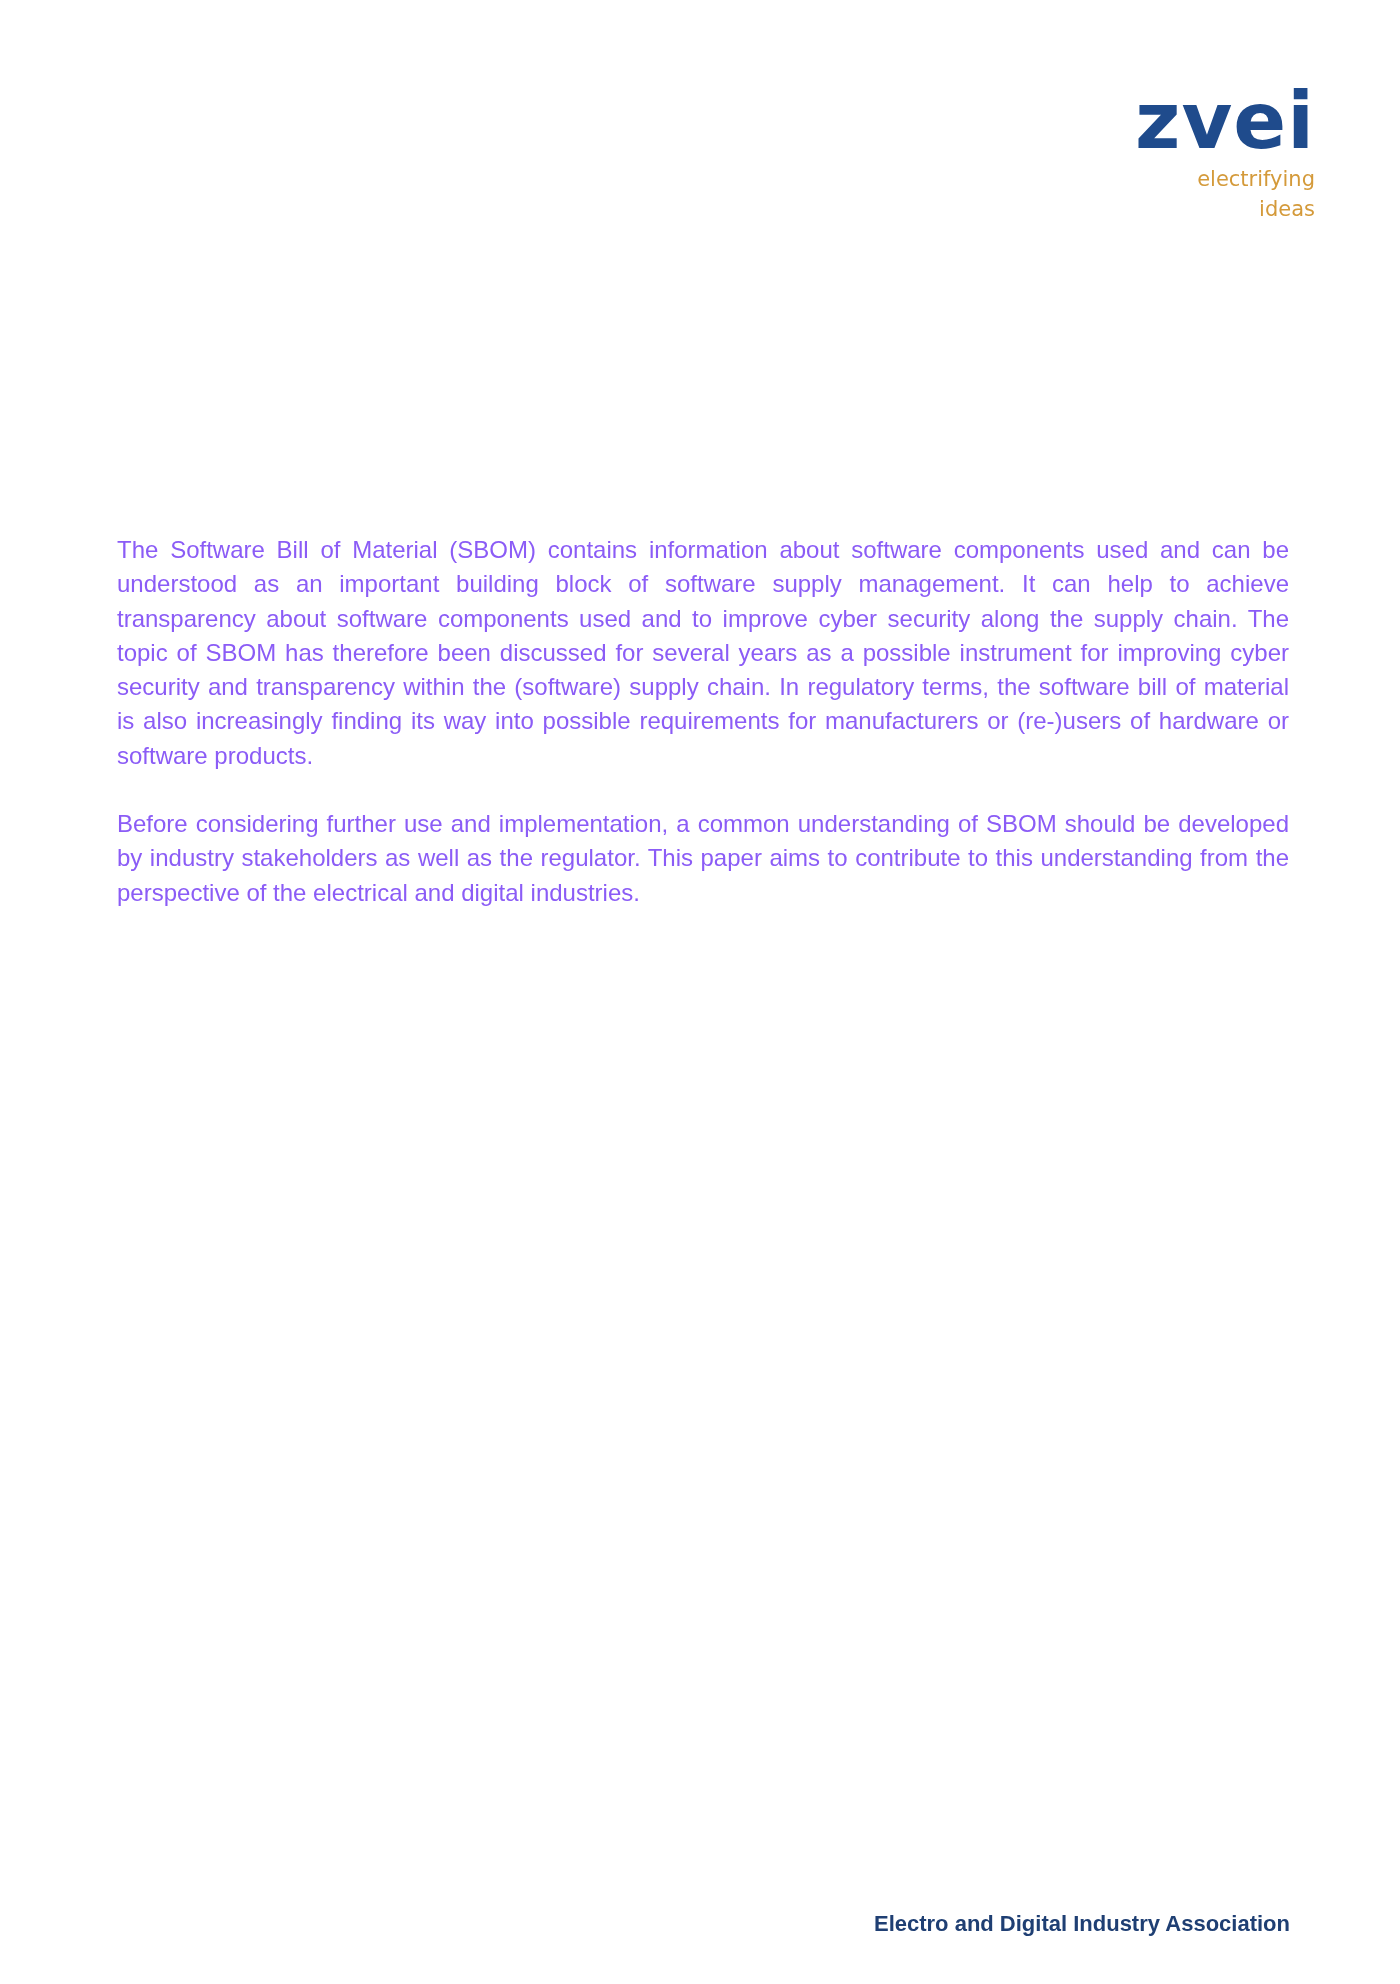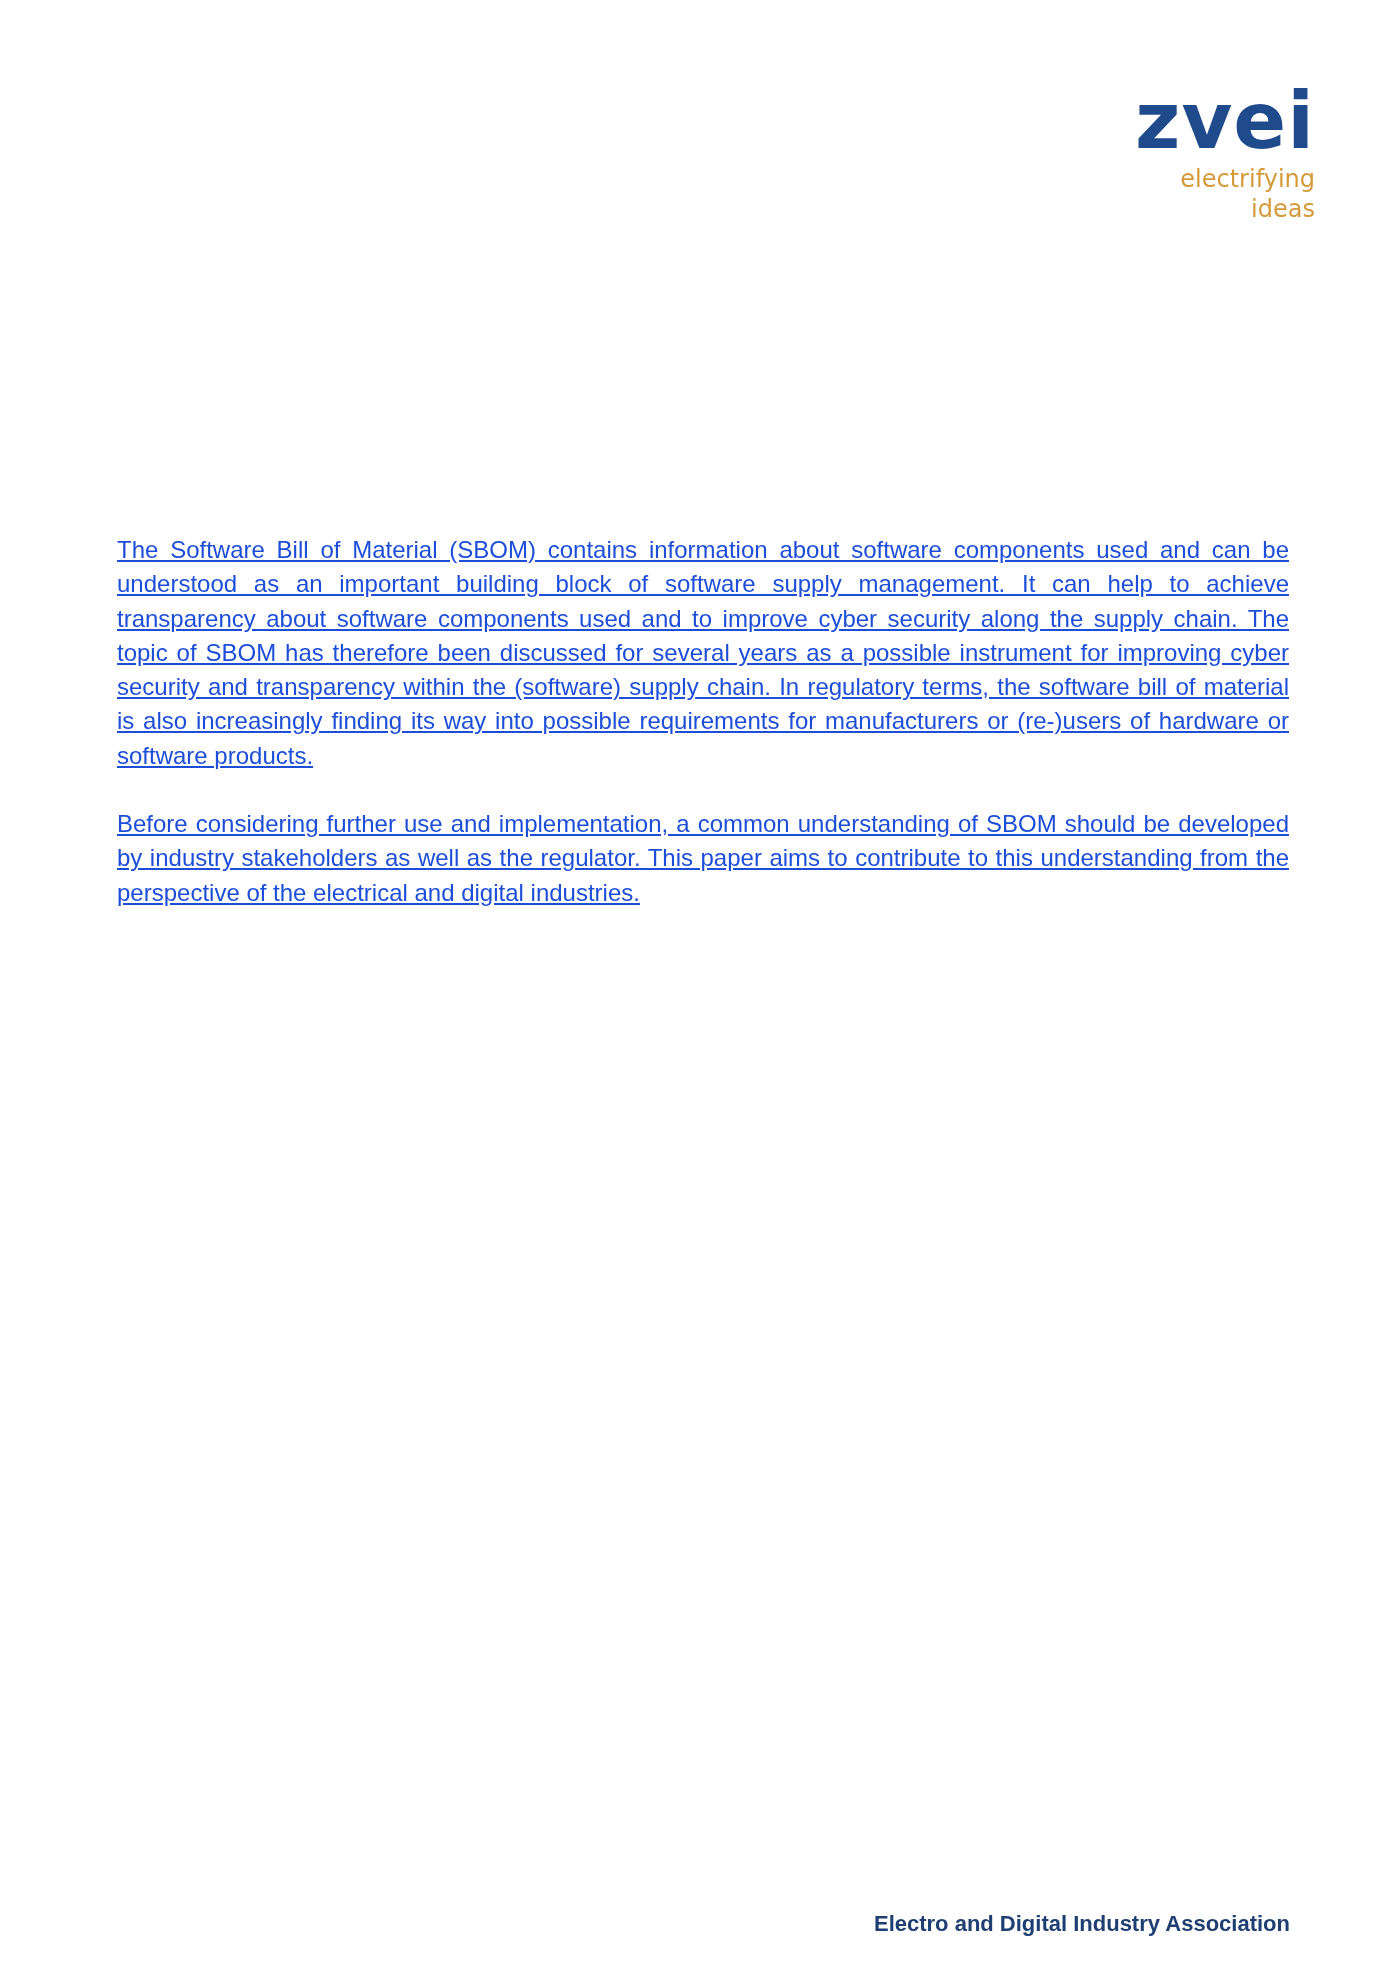--- a/index.html
+++ b/index.html
@@ -27,21 +27,21 @@
       color: #1f4b8c;
       font-size: 78px;
       line-height: 1;
       letter-spacing: 1px;
     }
     .logo-tagline {
       margin-left: 100px;
       margin-top: 4px;
       font-family: "DejaVu Sans", sans-serif;
       color: #d49a3a;
-      font-size: 24px;
+      font-size: 21px;
       line-height: 30px;
     }
     .title-block {
       position: absolute;
       left: 117px;
       top: 336px;
     }
     .doc-title {
       color: #e7832a;
       font-weight: bold;
@@ -53,25 +53,24 @@
       color: #1f3f73;
       font-size: 36px;
       line-height: 46px;
       margin: 0;
     }
     .body-text {
       position: absolute;
       left: 117px;
       top: 533px;
       width: 1172px;
-      color: #1d4ed8;
+      color: #8b5cf6;
       font-size: 24px;
       line-height: 34.3px;
       text-align: justify;
-      text-decoration: underline;
     }
     .body-text p {
       margin: 0 0 34px 0;
     }
     .footer {
       position: absolute;
       right: 110px;
       top: 1886px;
       color: #1f3f73;
       font-weight: bold;

